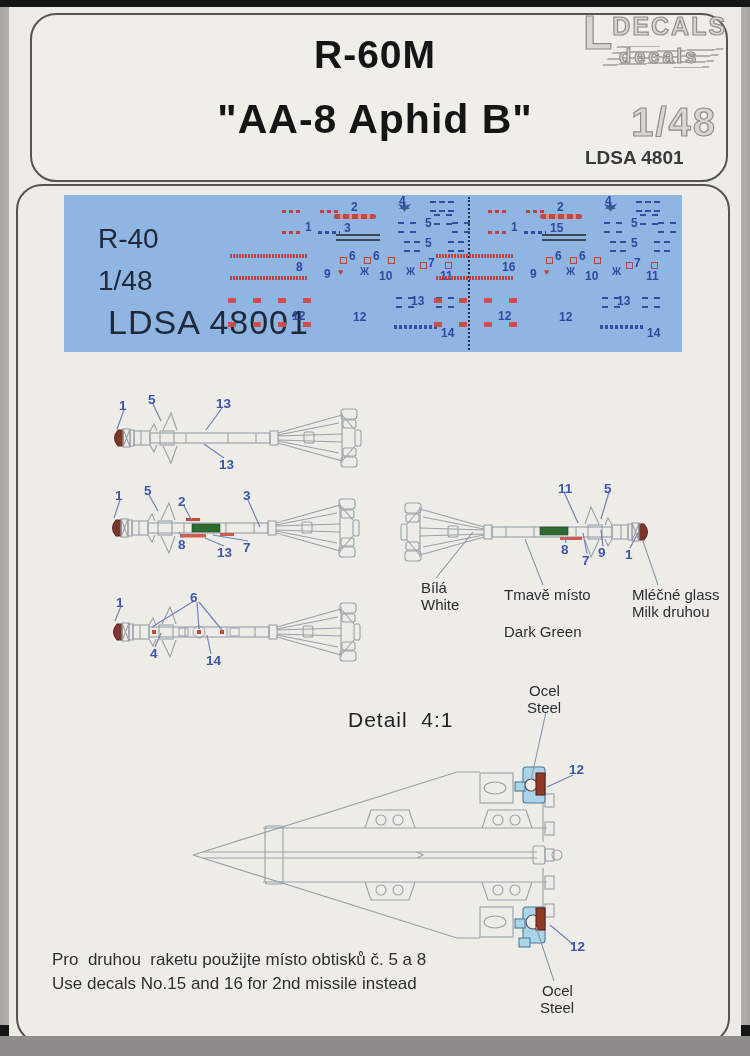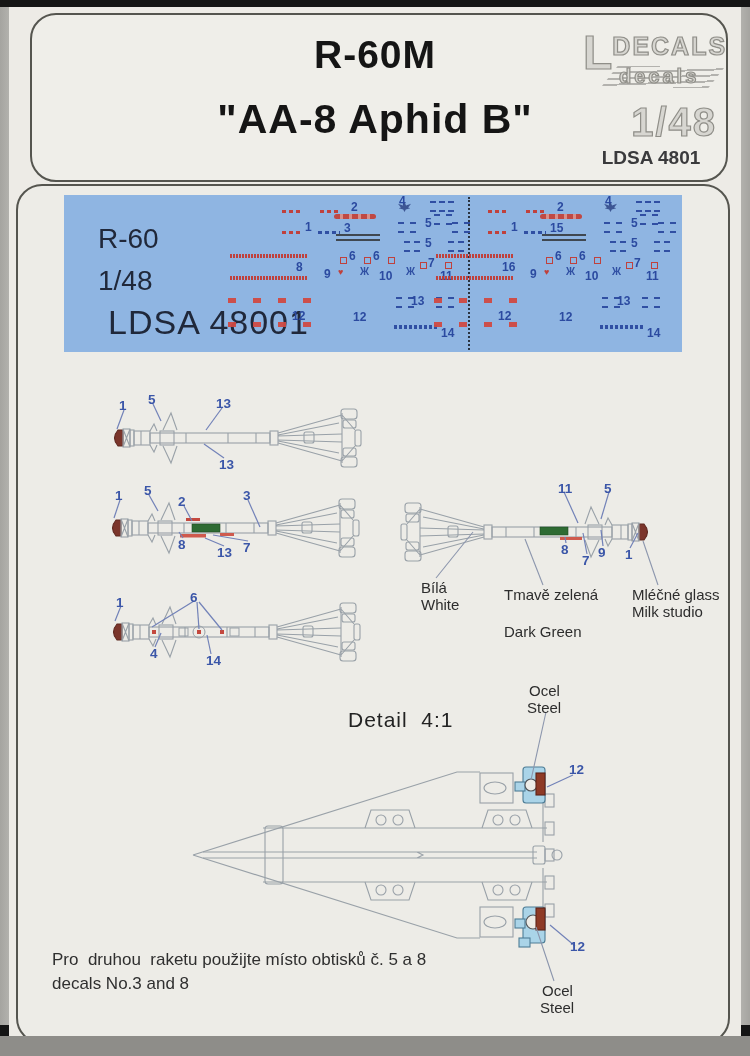--- a/index.html
+++ b/index.html
@@ -12,31 +12,31 @@
   .paper{position:absolute;left:9px;top:7px;width:732px;height:1038px;background:#edebe6;}
   .box{position:absolute;border:2px solid #55554f;border-radius:26px;background:#efeee9;}
   .header-box{left:30px;top:13px;width:694px;height:165px;}
   .main-box{left:16px;top:184px;width:710px;height:856px;background:#edece7;}
 
   .title1,.title2{position:absolute;left:15px;width:720px;text-align:center;color:#151515;font-weight:bold;}
   .title1{top:33px;font-size:39px;letter-spacing:1px;}
   .title2{top:96px;font-size:41px;letter-spacing:1px;}
 
   .outline{color:#d7d6d1;-webkit-text-stroke:1.2px #8f8e88;}
-  .logo{position:absolute;left:583px;top:32px;width:140px;height:80px;}
+  .logo{position:absolute;left:583px;top:12px;width:140px;height:80px;}
   .logo-row1{position:absolute;left:0;top:0;white-space:nowrap;}
   .logo-l{font-size:48px;font-weight:bold;line-height:40px;}
   .logo-decals{font-size:25px;font-weight:bold;letter-spacing:2px;vertical-align:14px;}
   .logo-stripes{position:absolute;left:26px;top:34px;width:108px;height:22px;
      background:repeating-linear-gradient(178deg,#b3b2ae 0 2px,rgba(0,0,0,0) 2px 6px);
      transform:skewX(-38deg);}
   .logo-studio{position:absolute;left:36px;top:33px;font-size:20px;font-weight:bold;letter-spacing:3px;}
   .scale-text{position:absolute;left:585px;top:100px;width:132px;text-align:right;
      font-size:40px;font-weight:bold;letter-spacing:2px;}
-  .product-code{position:absolute;left:585px;top:147px;width:132px;text-align:center;
+  .product-code{position:absolute;left:585px;top:147px;width:132px;text-align:left;
      font-size:19px;font-weight:bold;color:#3a3a3c;}
 
   .decal-sheet{position:absolute;left:64px;top:195px;width:618px;height:157px;background:#8fb5e2;}
   .fold{position:absolute;left:404px;top:2px;height:153px;border-left:2px dotted #2a3340;}
   .sheet-label{position:absolute;color:#20283a;}
   .sheet-l1{left:34px;top:28px;font-size:28px;}
   .sheet-l2{left:34px;top:70px;font-size:28px;}
   .sheet-l3{left:44px;top:108px;font-size:34px;letter-spacing:1px;}
 
   .art{position:absolute;left:0;top:0;width:750px;height:1056px;}
@@ -82,21 +82,21 @@
     <div class="logo-stripes"></div>
     <span class="logo-studio outline">decals</span>
   </div>
   <div class="scale-text outline">1/48</div>
   <div class="product-code">LDSA 4801</div>
 
   <div class="box main-box"></div>
 
   <div class="decal-sheet">
     <div class="fold"></div>
-    <div class="sheet-label sheet-l1">R-60</div>
+    <div class="sheet-label sheet-l1">R-40</div>
     <div class="sheet-label sheet-l2">1/48</div>
     <div class="sheet-label sheet-l3">LDSA 48001</div>
   </div>
 
   <svg class="art" viewBox="0 0 750 1056">
     <defs>
       <g id="mb" stroke="#99a1a8" fill="none" stroke-width="1.1">
         <path d="M13,30 L13,46 L8,46 Q1,38 8,30 Z" fill="#7b352b" stroke="#5e2820"></path>
         <rect x="13" y="29" width="7" height="18"></rect>
         <path d="M13,29 L20,47 M13,47 L20,29"></path>
@@ -348,28 +348,28 @@
       <span class="ann ann-callout" style="left: 558px; top: 482px;">11</span>
       <span class="ann ann-callout" style="left: 604px; top: 482px;">5</span>
       <span class="ann ann-callout" style="left: 561px; top: 543px;">8</span>
       <span class="ann ann-callout" style="left: 582px; top: 554px;">7</span>
       <span class="ann ann-callout" style="left: 598px; top: 546px;">9</span>
       <span class="ann ann-callout" style="left: 625px; top: 548px;">1</span>
       <span class="ann ann-callout" style="left: 569px; top: 763px;">12</span>
       <span class="ann ann-callout" style="left: 570px; top: 940px;">12</span>
       <span class="ann ann-label" style="left: 421px; top: 580px;">Bílá</span>
       <span class="ann ann-label" style="left: 421px; top: 597px;">White</span>
-      <span class="ann ann-label" style="left: 504px; top: 587px;">Tmavě zelená</span>
+      <span class="ann ann-label" style="left: 504px; top: 587px;">Tmavě místo</span>
       <span class="ann ann-label" style="left: 504px; top: 624px;">Dark Green</span>
       <span class="ann ann-label" style="left: 632px; top: 587px;">Mléčné glass</span>
-      <span class="ann ann-label" style="left: 632px; top: 604px;">Milk studio</span>
+      <span class="ann ann-label" style="left: 632px; top: 604px;">Milk druhou</span>
       <span class="ann ann-label" style="left: 529px; top: 683px;">Ocel</span>
       <span class="ann ann-label" style="left: 527px; top: 700px;">Steel</span>
       <span class="ann ann-label" style="left: 542px; top: 983px;">Ocel</span>
       <span class="ann ann-label" style="left: 540px; top: 1000px;">Steel</span>
       <span class="ann ann-title" style="left: 348px; top: 708px;">Detail  4:1</span>
     </div>
 
   <div class="note">
     <div>Pro  druhou  raketu použijte místo obtisků č. 5 a 8</div>
-    <div>decals No.3 and 8</div>
+    <div>Use decals No.15 and 16 for 2nd missile instead</div>
   </div>
 </div>
 
 </body></html>

